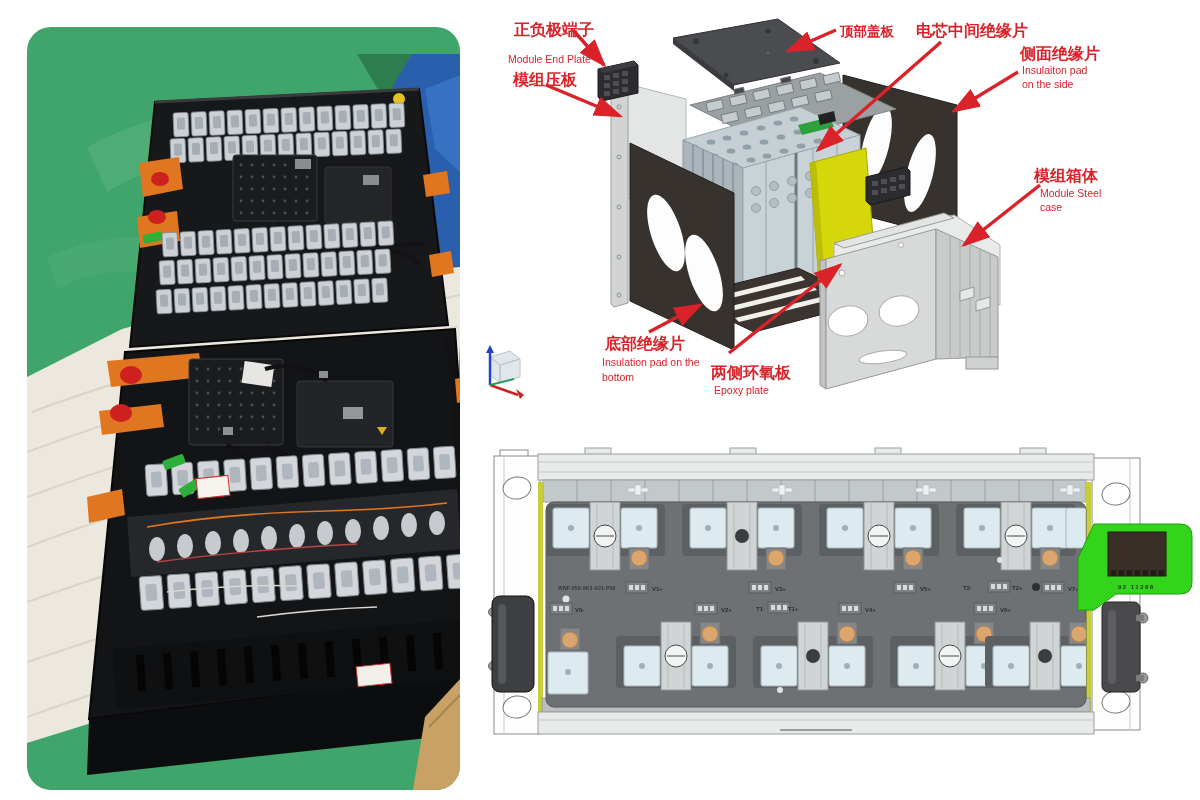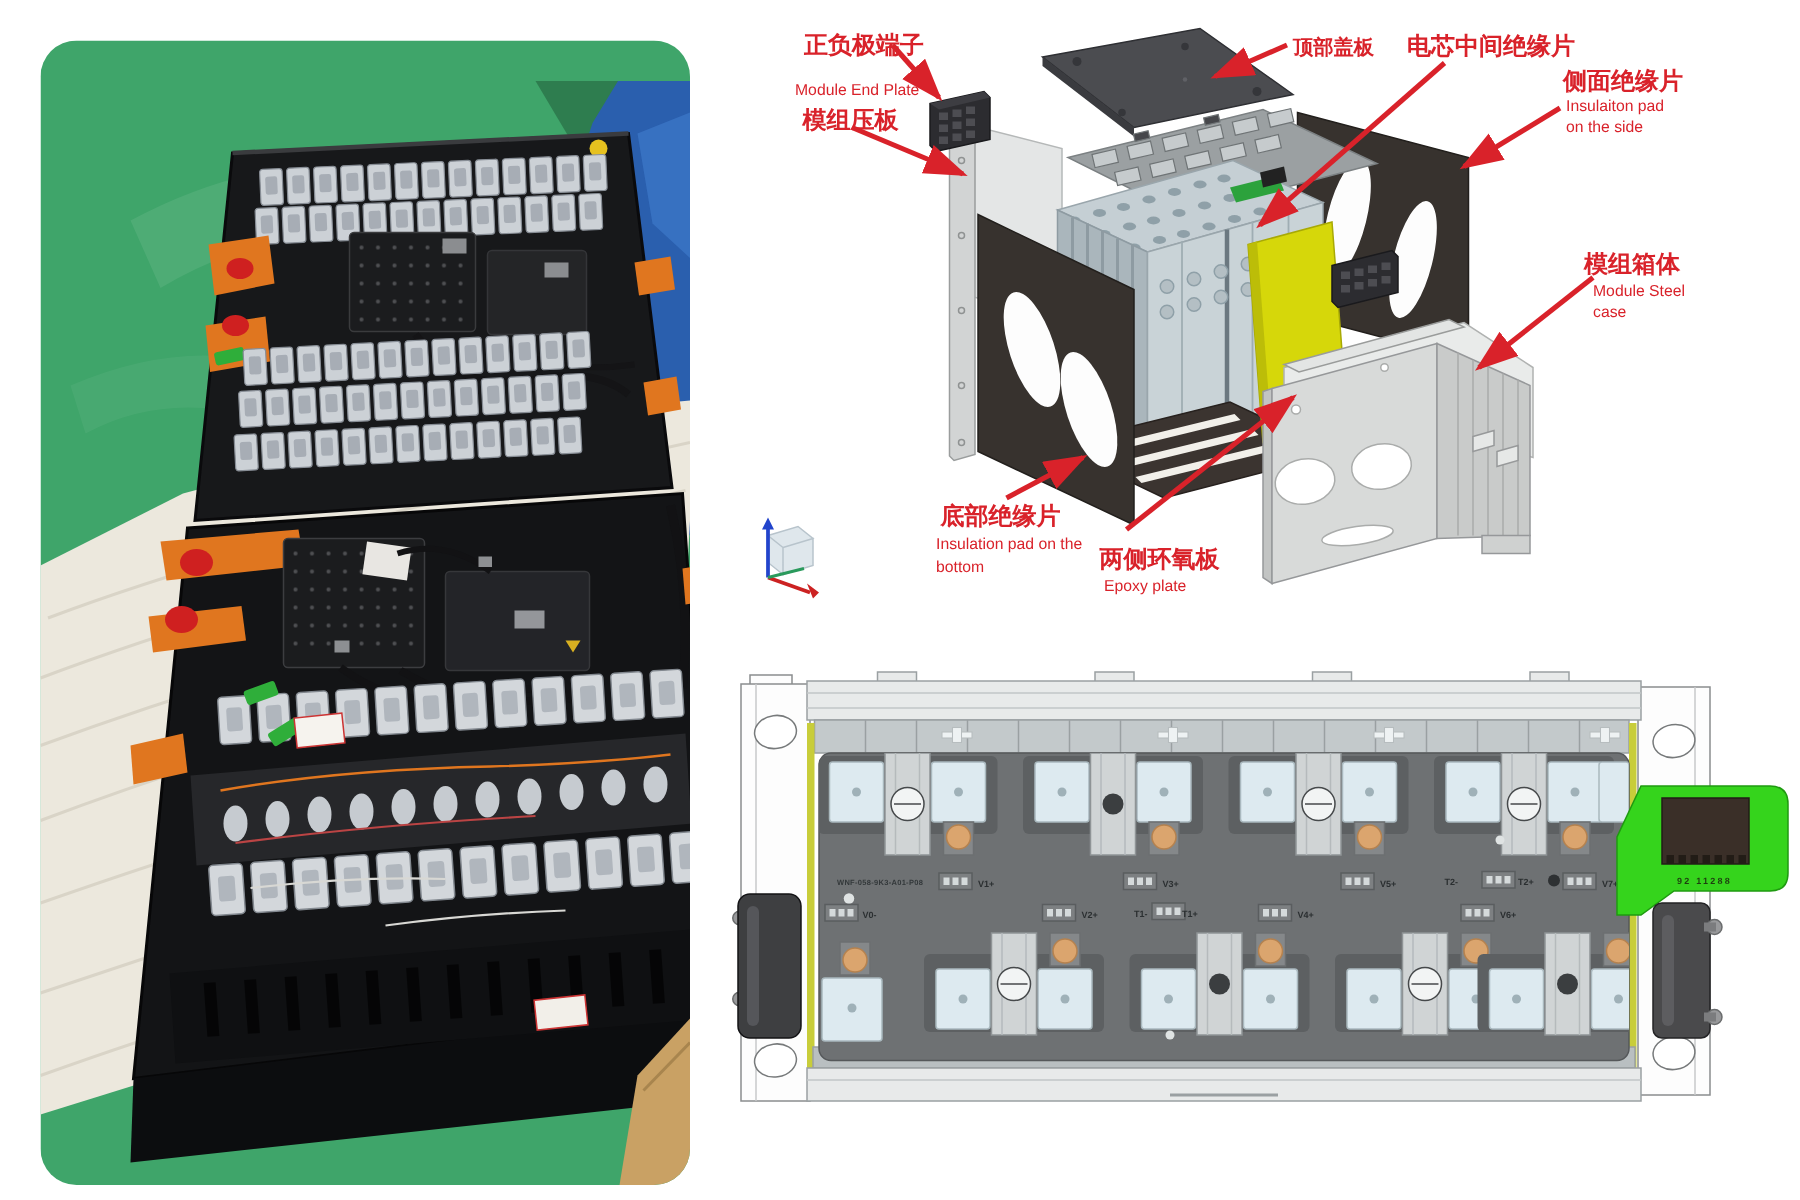--- a/index.html
+++ b/index.html
@@ -1,20 +1,20 @@
 <!DOCTYPE html>
 <html style="--accent: #d9222a; --floor_green: #3fa56a; --foam: #ece8dd; --tray_black: #17181a; --cell_silver: #ccd1d6; --terminal_orange: #e0761f; --cap_red: #cf2020; --clip_green: #2fae3a; --tarp_blue: #2a5fae; --epoxy_yellow: #d6d70a; --case_gray: #d8dad9; --insulation_dark: #37322e; --cad_plate: #6e7173; --cad_pad: #ddeaf0; --connector_green: #35d41c; --copper: #dba56e;"><head>
 <meta charset="utf-8">
 <style>
   html,body{margin:0;padding:0}
   body{width:1200px;height:800px;background:#ffffff;position:relative;overflow:hidden;
        font-family:"Liberation Sans",sans-serif}
   .panel{position:absolute}
   #photo-panel{left:27px;top:27px;width:433px;height:763px}
-  #exploded-panel{left:490px;top:5px;width:710px;height:430px}
+  #exploded-panel{left:468px;top:5px;width:710px;height:430px}
   #cad-panel{left:480px;top:440px;width:720px;height:335px}
   svg text{user-select:none}
   .zh{fill:var(--accent);font-weight:700;font-size:16px}
   .zh-md{fill:var(--accent);font-weight:700;font-size:13.5px}
   .en{fill:var(--accent);font-size:10.5px;font-weight:400}
   .arrow{stroke:var(--accent);stroke-width:3.4;fill:none}
   .arrowhead{fill:var(--accent)}
   .t-label{font-size:6px;font-weight:700;fill:#2b2f31}
   .t-part{font-size:5px;fill:#33383a;font-weight:700;letter-spacing:.2px}
   .t-conn{font-size:6px;fill:#1e3d10;font-weight:700;letter-spacing:1.5px}

